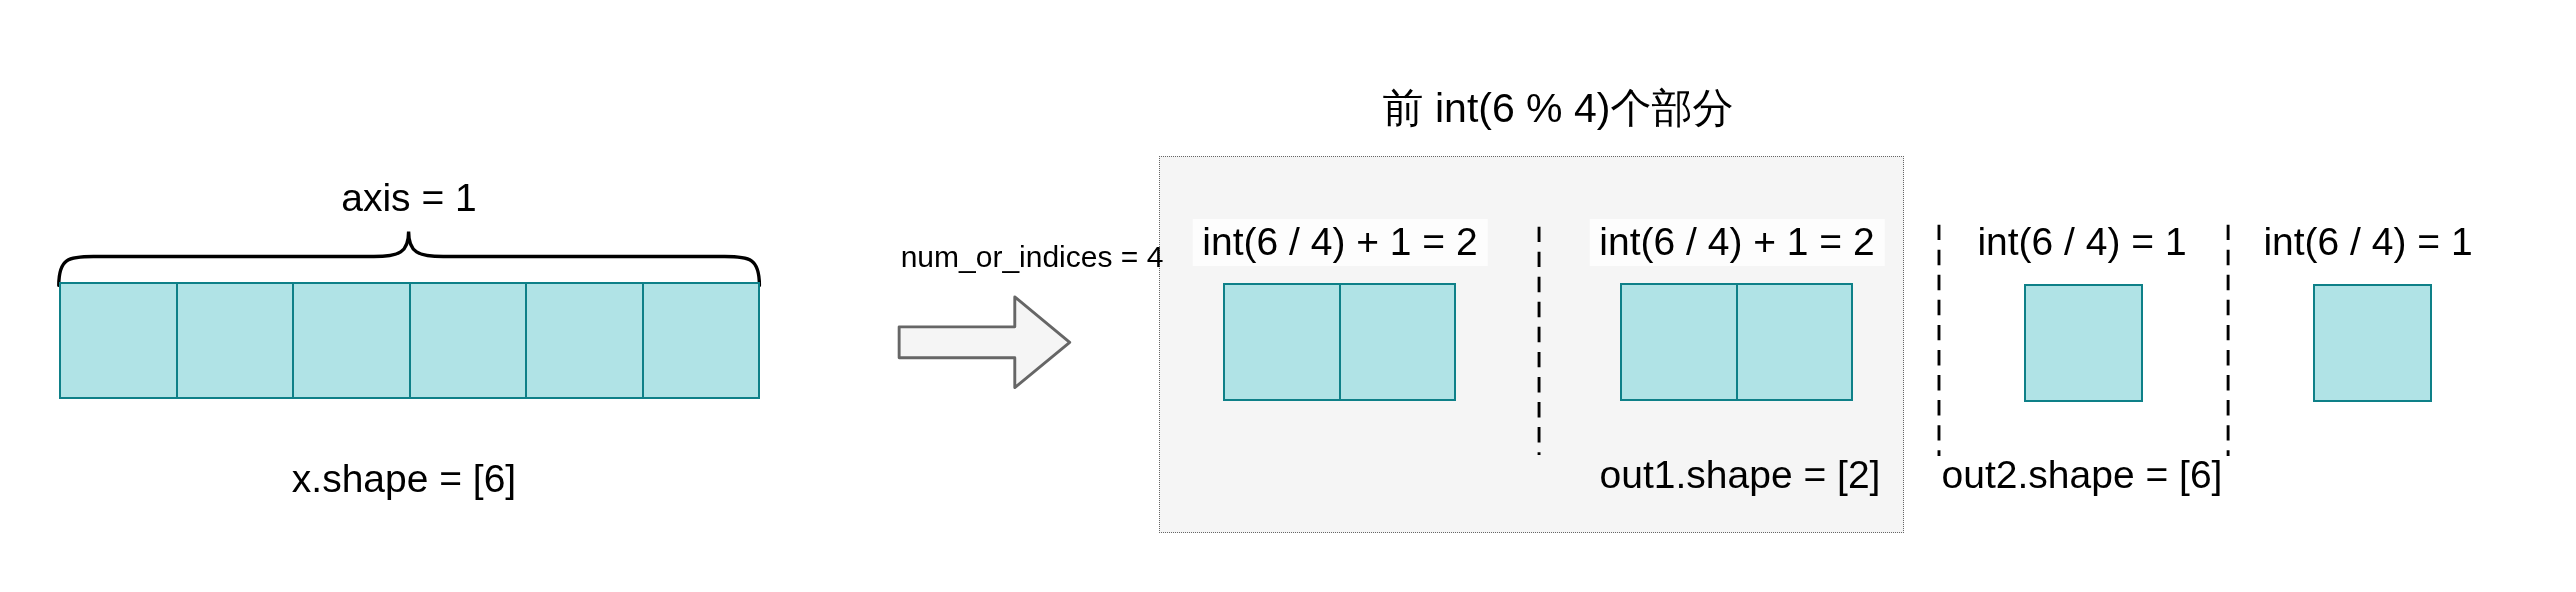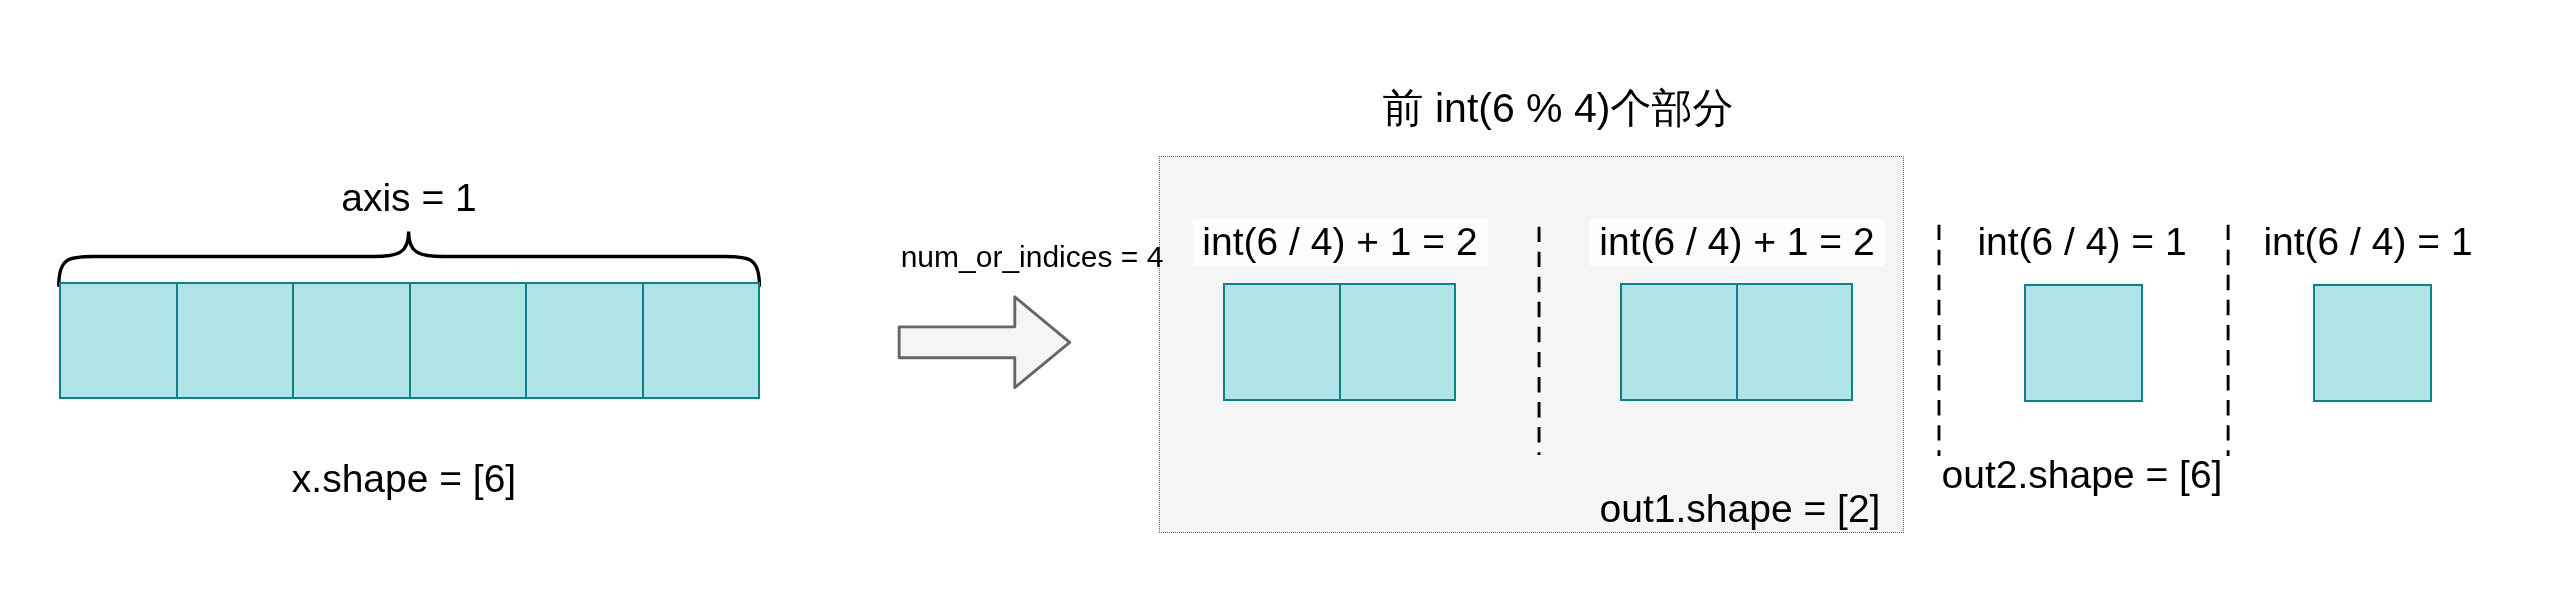--- a/index.html
+++ b/index.html
@@ -27,21 +27,21 @@
     position:absolute;transform:translateX(-50%);white-space:nowrap;
     font-size:39px;line-height:1.15;text-align:center;
   }
   .lbl-title{left:1558px;top:85px;font-size:41px;}
   .lbl-axis{left:409px;top:176px;}
   .lbl-xshape{left:404px;top:449px;margin-top:8px;}
   .lbl-num{left:989px;top:240px;font-size:30px;margin-left:43px;}
   .lbl-formula{top:199px;background:rgba(255,255,255,0.8);padding:1px 9.6px;margin-top:20px;}
   .lbl-shape{top:453px;}
   .f0{left:1340px;} .f1{left:1737px;} .f2{left:2082px;} .f3{left:2368px;}
-  .s0{left:1334px;} .s1{left:1740px;margin-top:34px;} .s2{left:2082px;} .s3{left:2371px;}
+  .s0{left:1334px;} .s1{left:1740px;} .s2{left:2082px;} .s3{left:2371px;}
 </style>
 </head>
 <body>
 
 <div class="stage">
 
   <div class="group-box"></div>
 
   <svg class="svg-layer" width="2576" height="593" viewBox="0 0 2673 615">
     <path d="M 61 296 C 61 268 71 266 97 266 L 388 266 C 414 266 424 262 424 240

